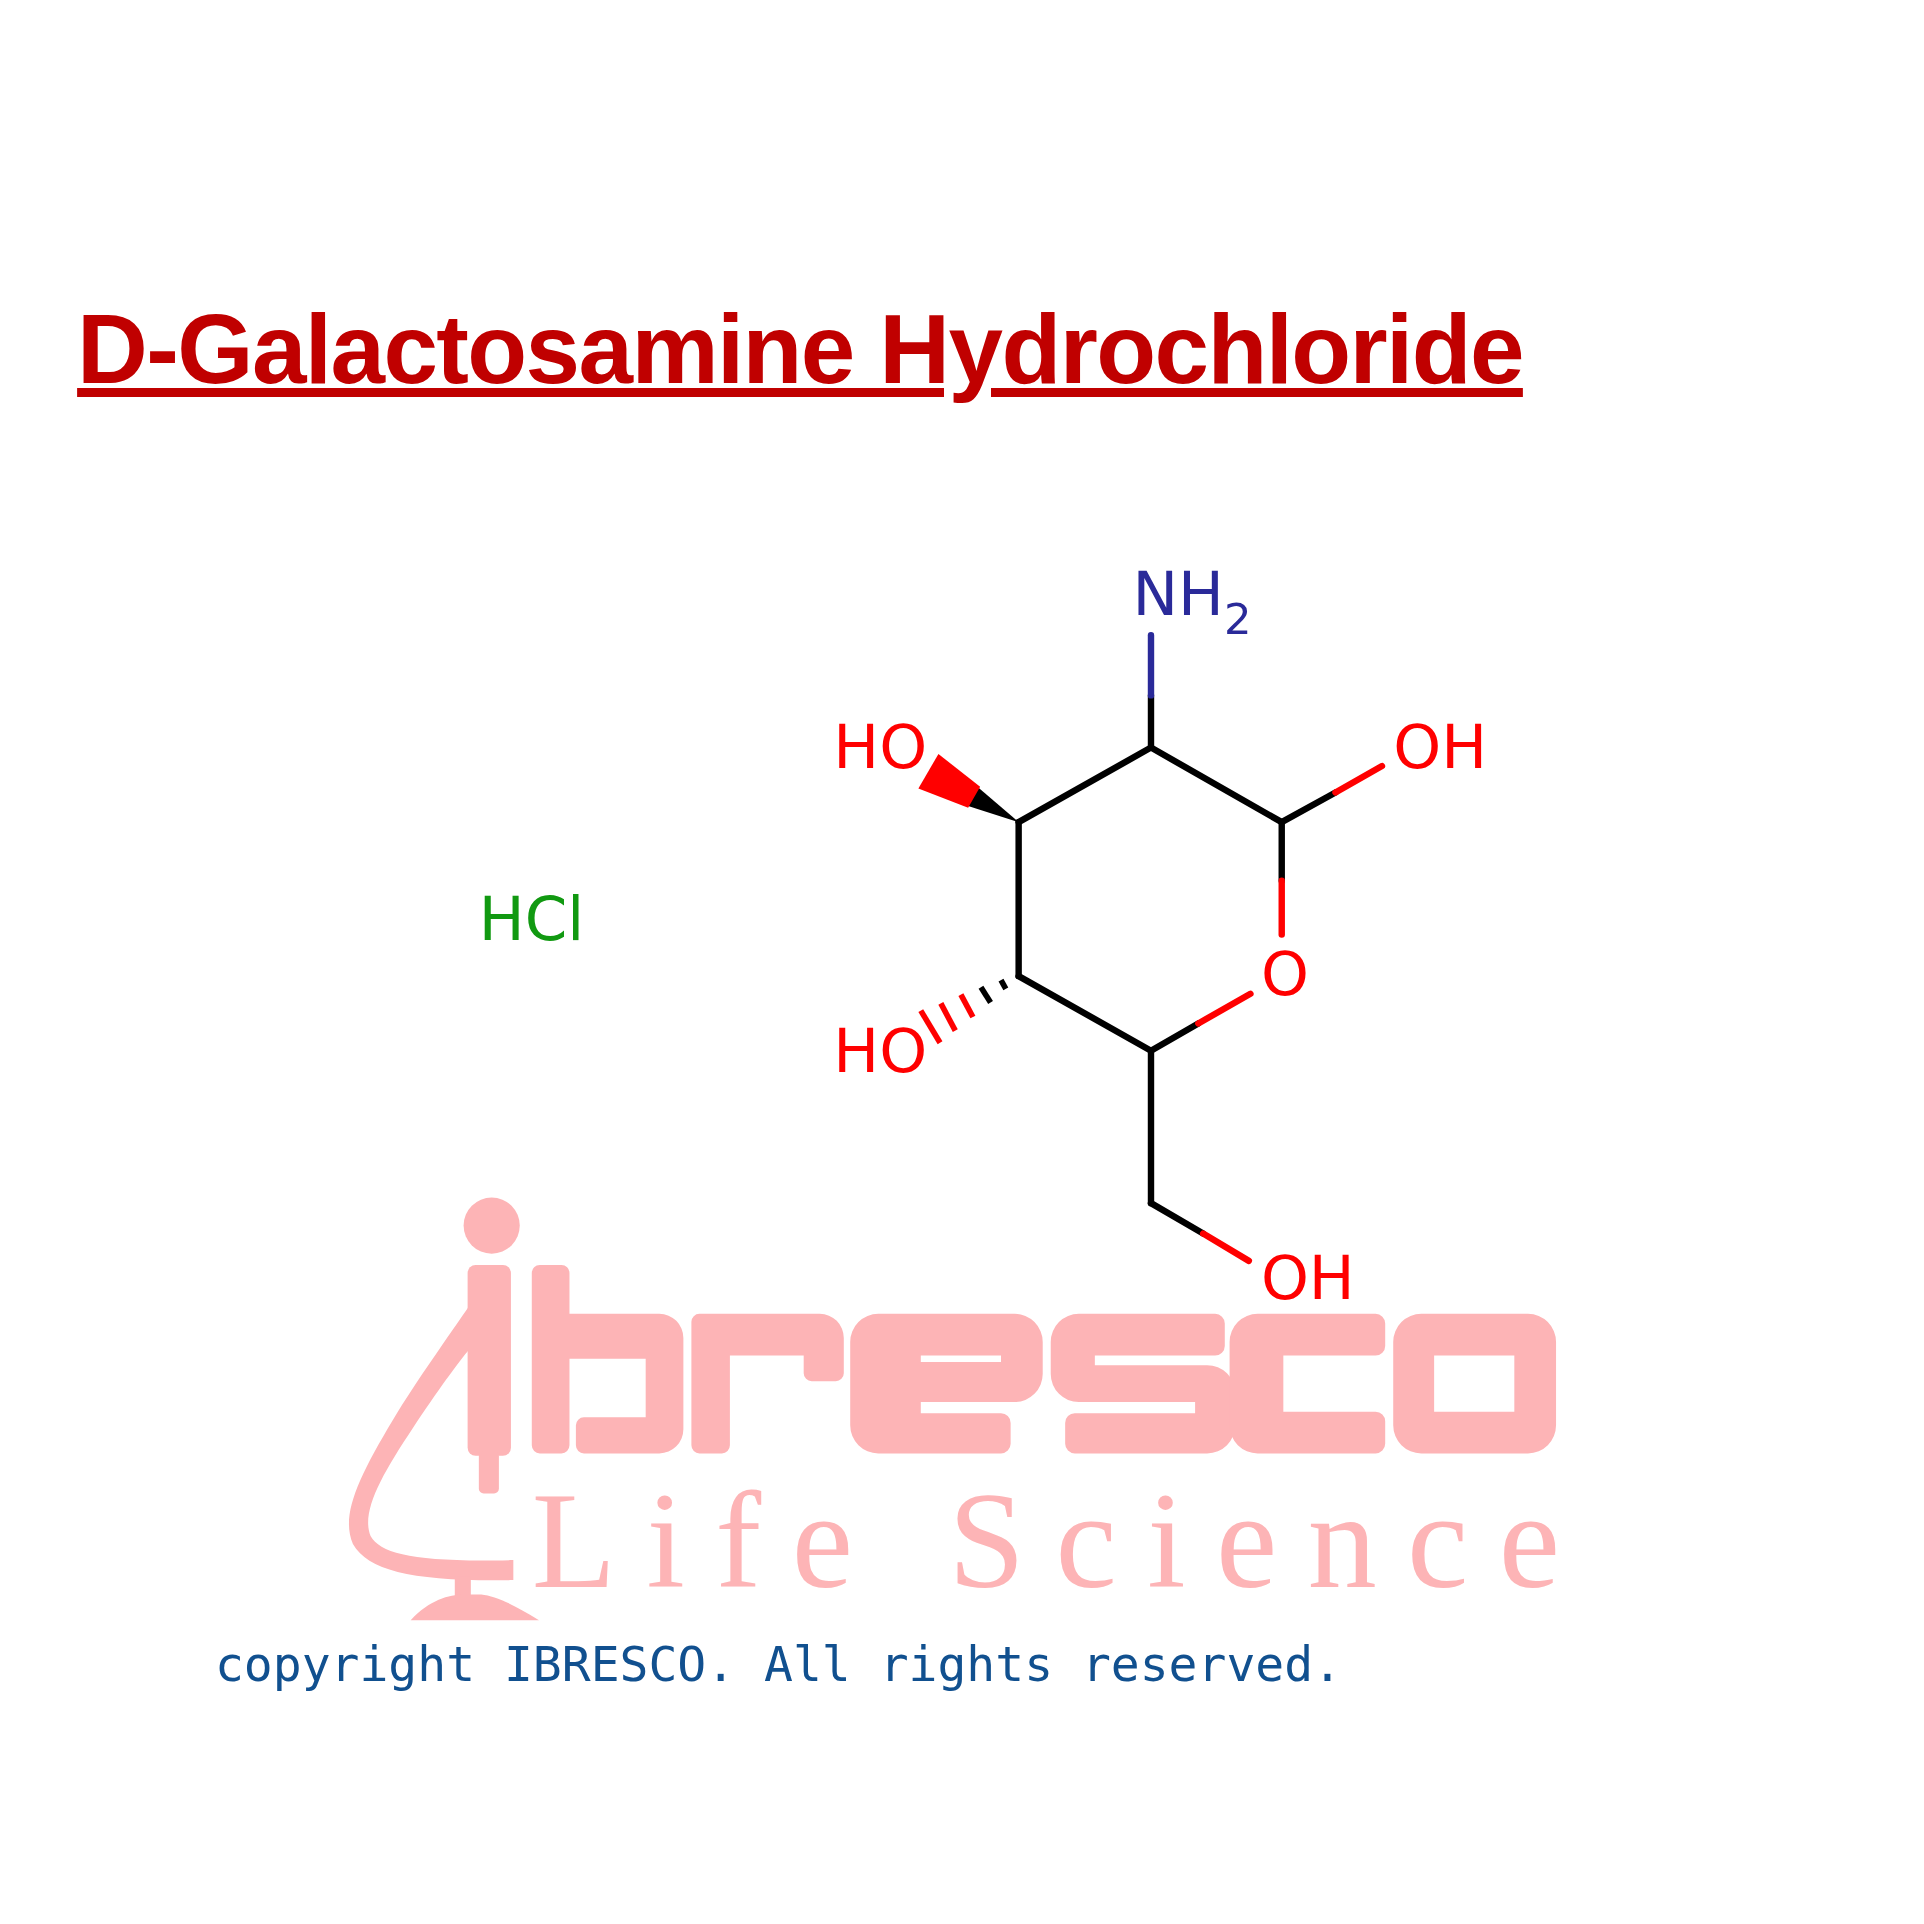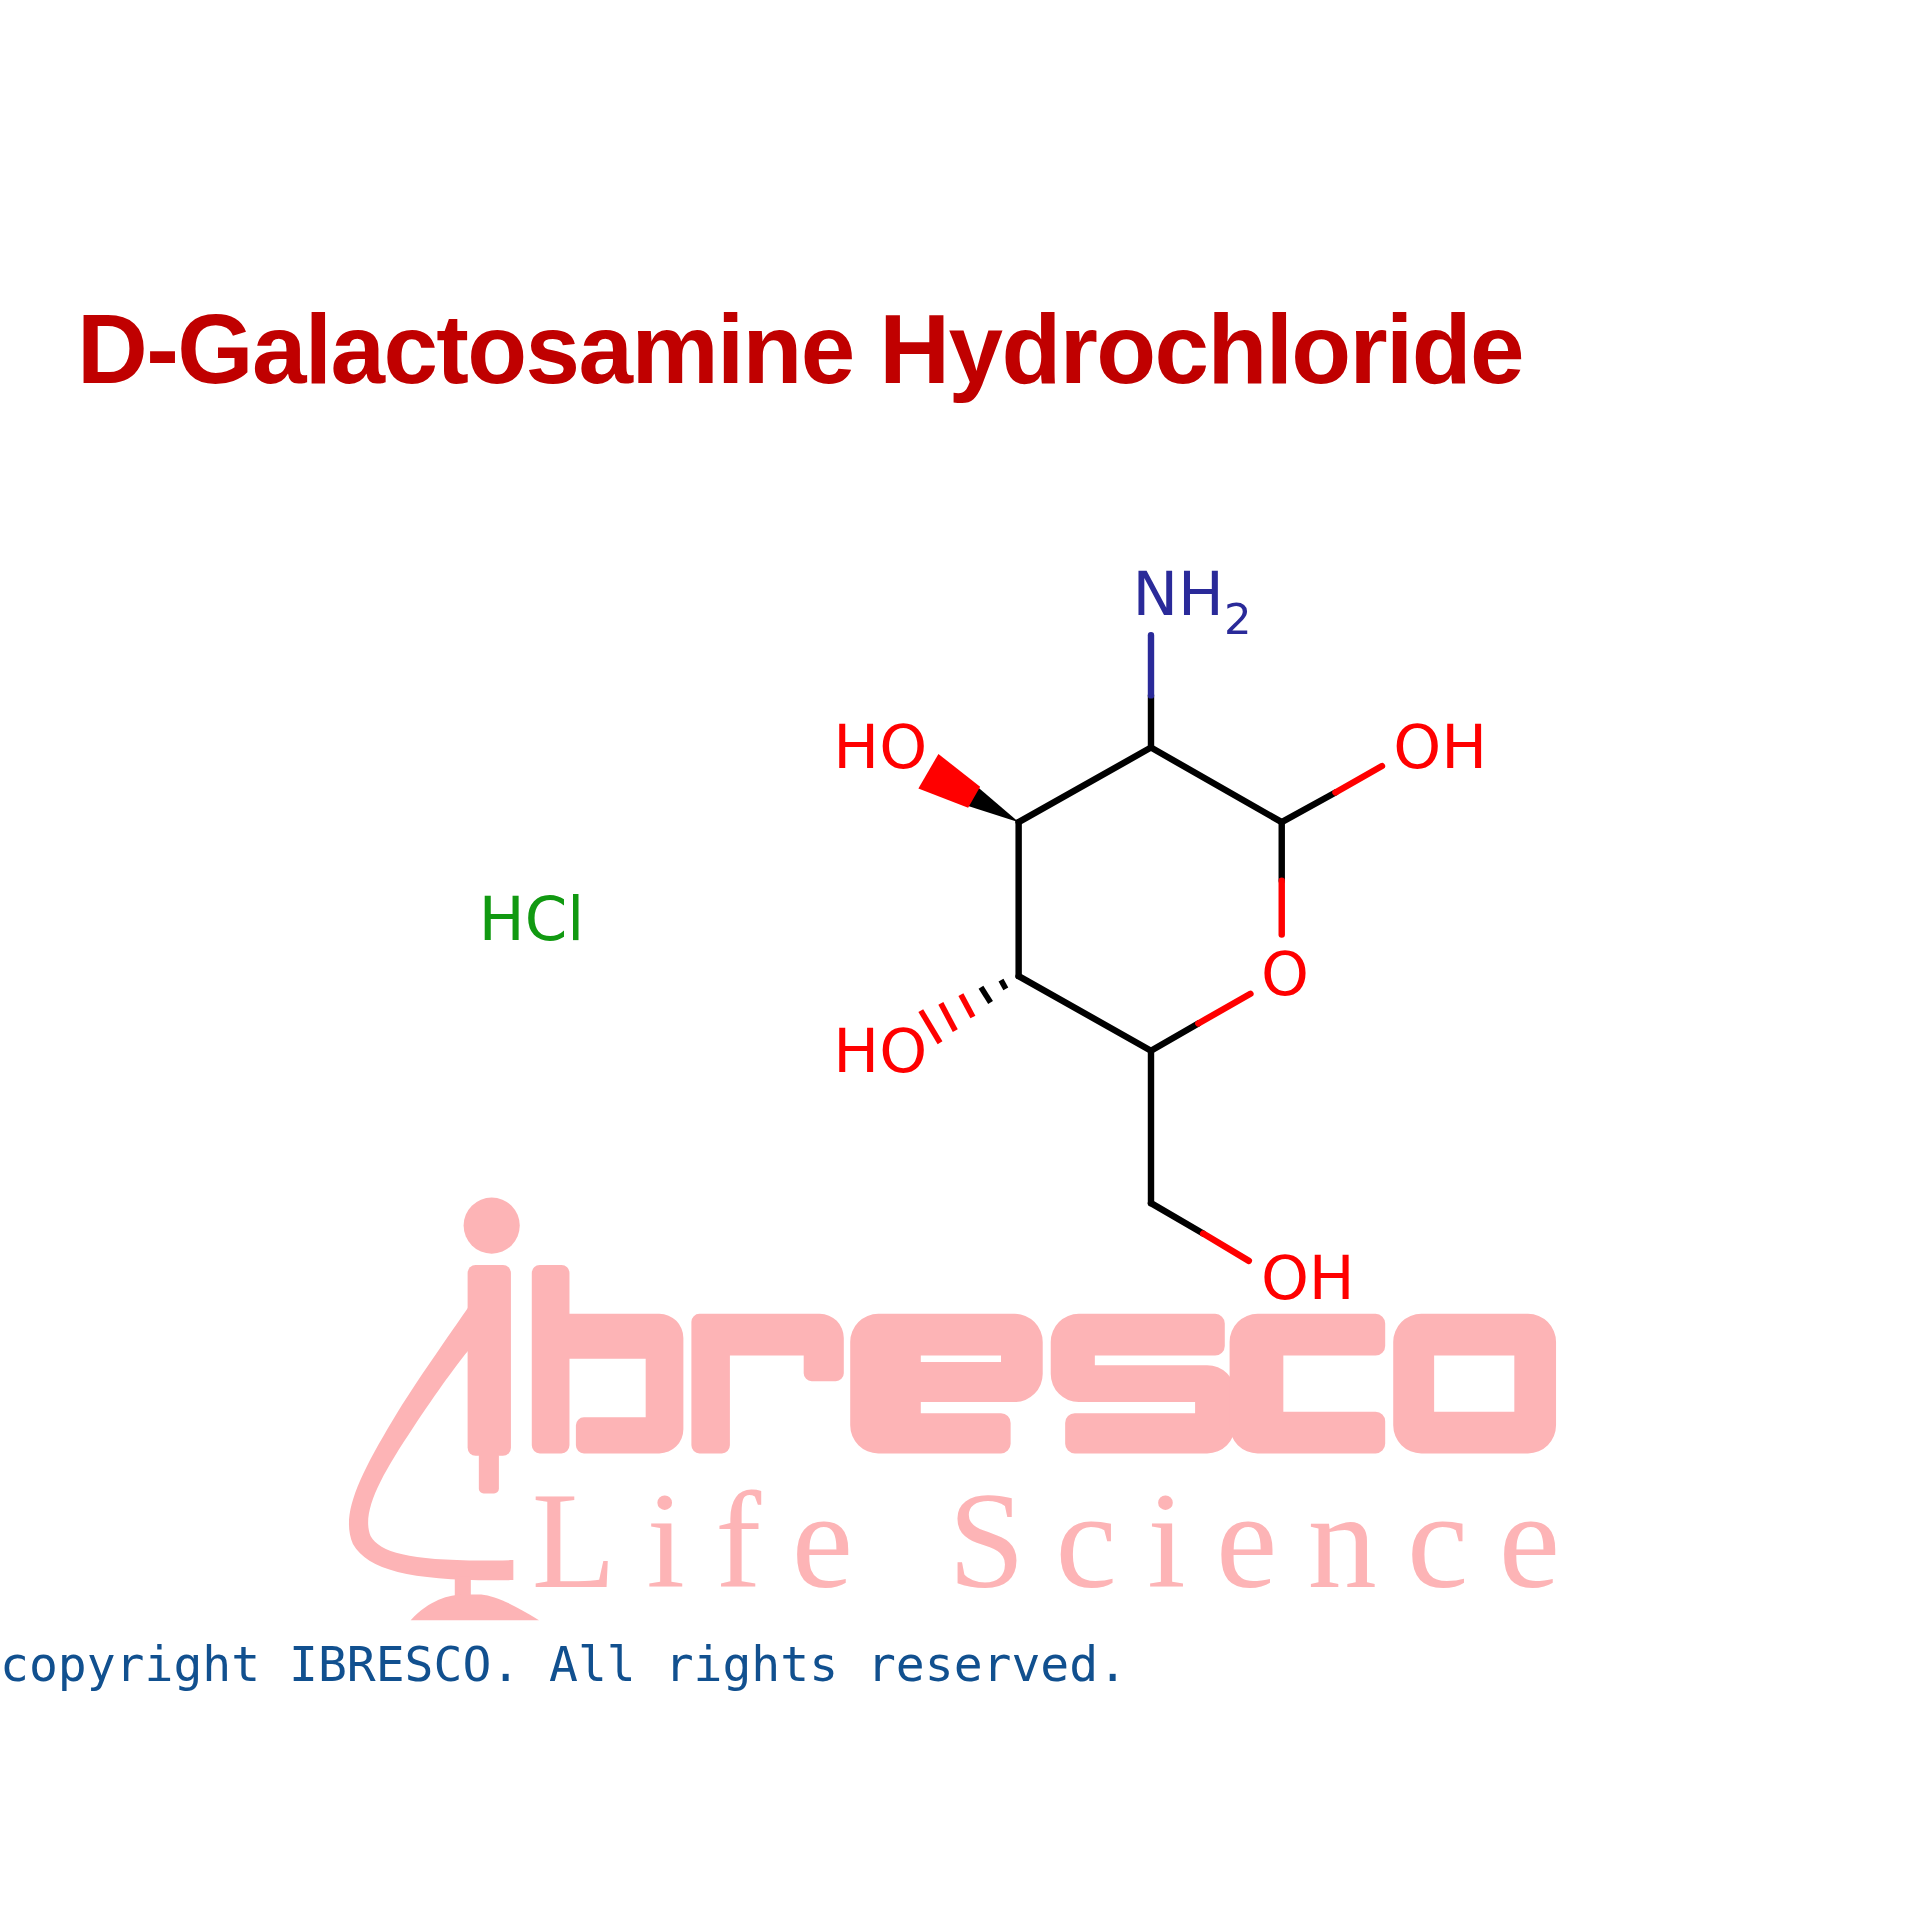--- a/index.html
+++ b/index.html
@@ -1,24 +1,24 @@
 <!DOCTYPE html>
 <html style="font-size:13px"><head>
 <meta charset="utf-8">
 <style>
   html, body { margin: 0; padding: 0; background: #ffffff; }
   body { width: 1925px; height: 1925px; position: relative; overflow: hidden; }
   .canvas { position: absolute; left: 0; top: 0; width: 1925px; height: 1925px; }
   .title {
     position: absolute; left: 0; top: 289px; width: 1600px; text-align: center;
     font-family: "Liberation Sans", "DejaVu Sans", sans-serif; font-weight: bold;
-    font-size: 98px; letter-spacing: -1.6px; line-height: 120px; color: #c00000;
+    font-size: 98px; letter-spacing: -1.6px; line-height: 120px; color: #c00000; text-decoration: underline;
   }
   .copyright {
-    position: absolute; left: 0; top: 1636px; width: 1557px; 
+    position: absolute; left: 0; top: 1636px; width: 1557px; text-align: center;
     font-family: "DejaVu Sans Mono", "Liberation Mono", monospace;
     font-size: 48px; line-height: 56px; color: #11508f;
   }
   svg text { font-family: "DejaVu Sans", "Liberation Sans", sans-serif; }
   .atom-o { fill: #ff0000; }
   .atom-n { fill: #2a2a99; }
   .atom-cl { fill: #119911; }
   .bond { stroke: #000; stroke-width: 8; stroke-linecap: round; fill: none; }
   .bond-o { stroke: #ff0000; stroke-width: 8; stroke-linecap: round; fill: none; }
   .bond-n { stroke: #2a2a99; stroke-width: 8; stroke-linecap: round; fill: none; }

